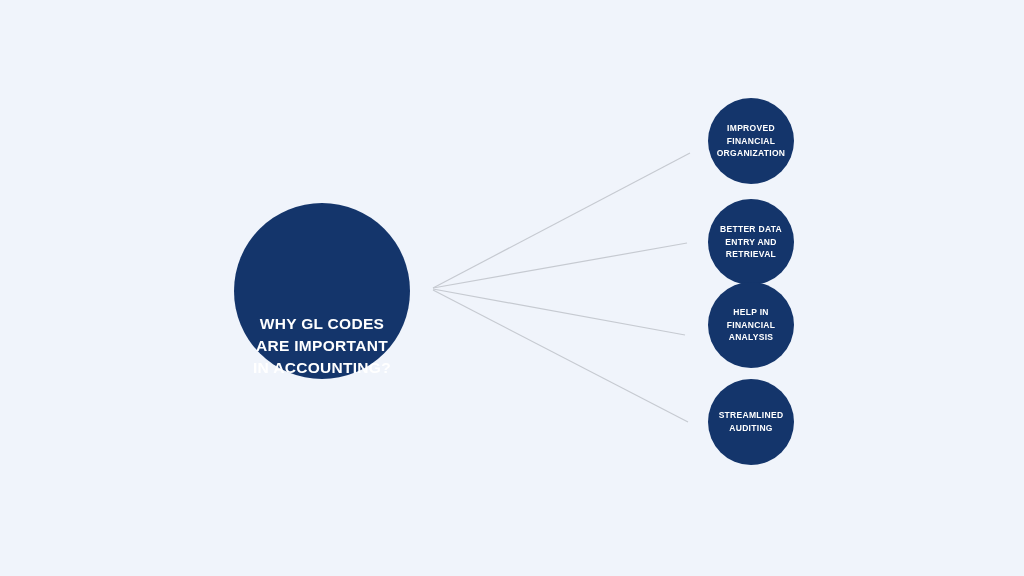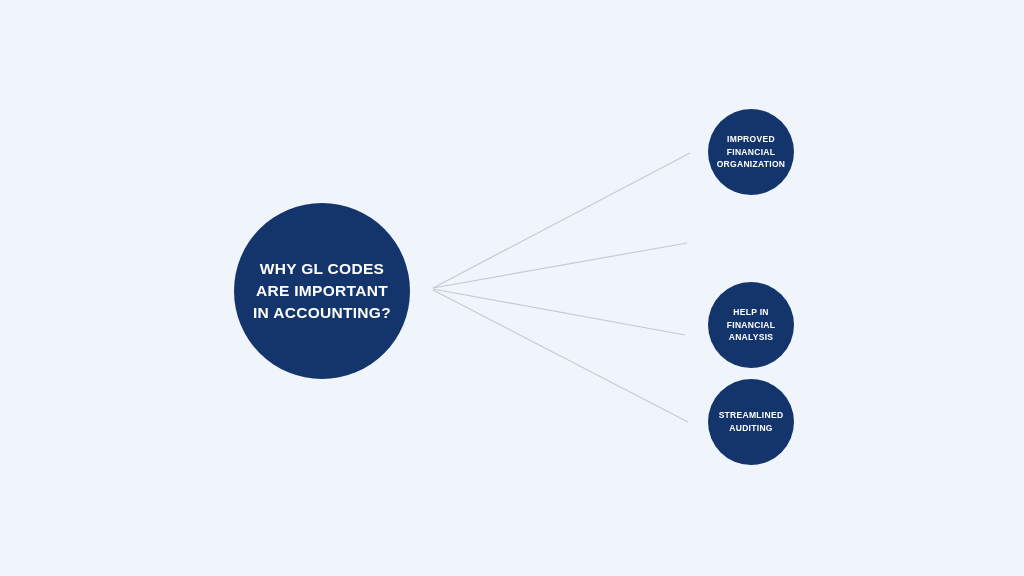--- a/index.html
+++ b/index.html
@@ -36,38 +36,38 @@
     text-align: center;
   }
   .node-label {
     color: var(--node-text, #ffffff);
     font-weight: bold;
     white-space: pre-line;
   }
 
   .central {
     left: 234px; top: 203px;
-    width: 176px; height: 176px;
+    width: 176px; height: 176px; align-items: flex-end;
   }
   .central .node-label {
     font-size: 15.5px;
     line-height: 1.42;
     letter-spacing: 0.3px;
   }
 
   .branch {
     left: 708px;
     width: 86px; height: 86px;
   }
   .branch .node-label {
     font-size: 8.5px;
     line-height: 1.5;
     letter-spacing: 0.3px;
   }
-  .b1 { top: 109px; }
+  .b1 { top: 98px; }
   .b2 { top: 199px; }
   .b3 { top: 282px; }
   .b4 { top: 379px; justify-content: center; }
 </style>
 </head>
 <body>
 
 <div class="canvas">
 
   <svg class="connectors" viewBox="0 0 1024 576" xmlns="http://www.w3.org/2000/svg" aria-hidden="true">
@@ -82,20 +82,25 @@
 ARE IMPORTANT
 IN ACCOUNTING?</span>
   </div>
 
   <div class="node branch b1">
     <span class="node-label">IMPROVED
 FINANCIAL
 ORGANIZATION</span>
   </div>
 
+  <div class="node branch b2">
+    <span class="node-label">BETTER DATA
+ENTRY AND
+RETRIEVAL</span>
+  </div>
 
   <div class="node branch b3">
     <span class="node-label">HELP IN
 FINANCIAL
 ANALYSIS</span>
   </div>
 
   <div class="node branch b4">
     <span class="node-label">STREAMLINED
 AUDITING</span>

